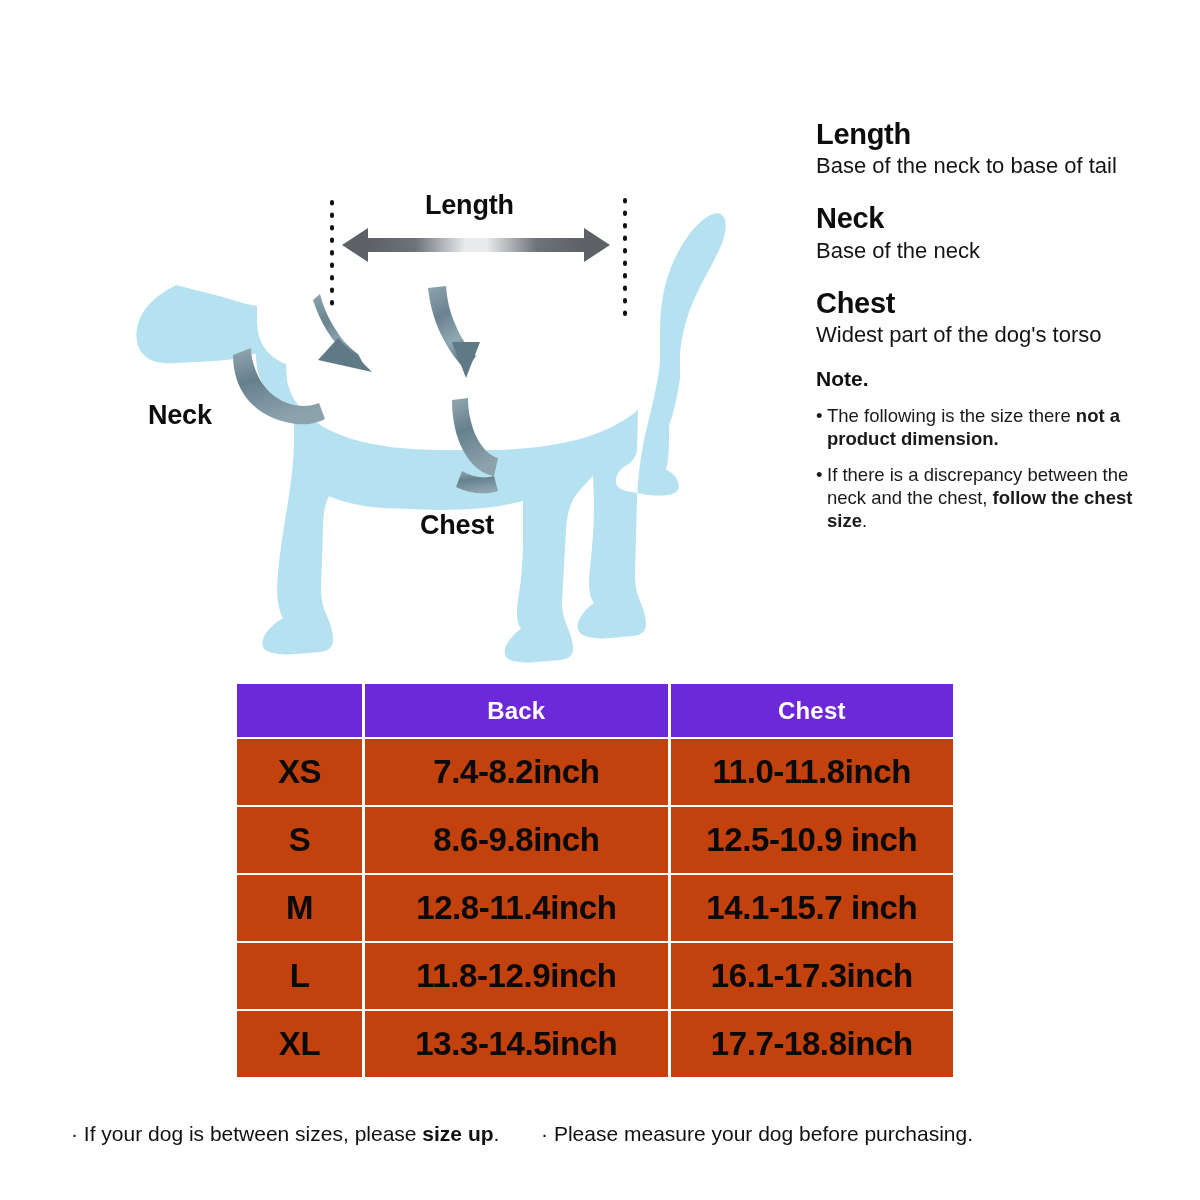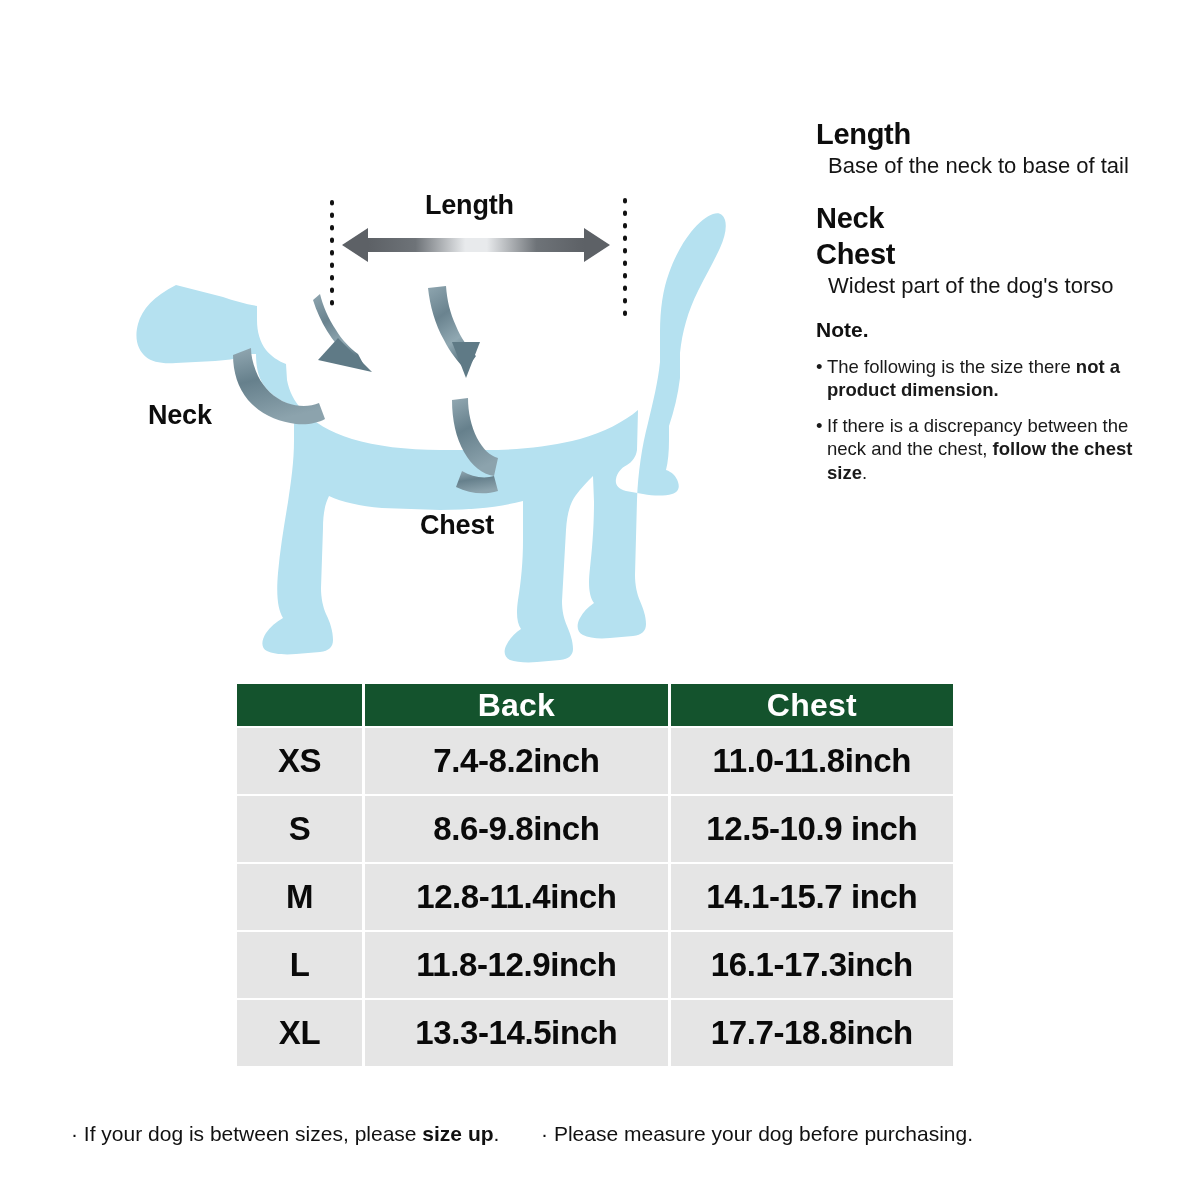--- a/index.html
+++ b/index.html
@@ -68,21 +68,21 @@
     color: #0d0d0d;
     line-height: 1.12;
     margin: 0 0 3px 0;
     letter-spacing: -0.3px;
   }
   .info-desc {
     font-size: 22px;
     font-weight: normal;
     color: #141414;
     line-height: 1.22;
-    margin: 0 0 22px 12px;
+    margin: 0 0 22px 0;
   }
   .info-desc.last {
     margin-bottom: 18px;
   }
 
   #note-block {
     margin-top: 6px;
   }
   #note-title {
     font-size: 21px;
@@ -113,31 +113,31 @@
     width: 722px;
     border-collapse: separate;
     border-spacing: 3px 2px;
   }
   #size-table th,
   #size-table td {
     padding: 0;
     margin: 0;
   }
   #size-table thead th {
-    background: #14532d;
-    height: 42px;
+    background: #6d28d9;
+    height: 53px;
     color: #ffffff;
-    font-size: 32px;
+    font-size: 24px;
     font-weight: bold;
     text-align: center;
     vertical-align: middle;
     letter-spacing: 0.2px;
   }
   #size-table tbody td {
-    background: #e5e5e5;
+    background: #c2410c;
     height: 66px;
     font-size: 33px;
     font-weight: bold;
     text-align: center;
     vertical-align: middle;
     color: #0a0a0a;
     letter-spacing: -0.4px;
   }
   .col-size { width: 124px; }
   .col-back { width: 300px; }
@@ -331,20 +331,21 @@
   <div class="diagram-label" id="label-neck">Neck</div>
   <div class="diagram-label" id="label-chest">Chest</div>
 </div>
 
 <div id="info-column">
 
   <div class="info-term">Length</div>
   <div class="info-desc">Base of the neck to base of tail</div>
 
   <div class="info-term">Neck</div>
+  <div class="info-desc">Base of the neck</div>
 
   <div class="info-term">Chest</div>
   <div class="info-desc last">Widest part of the dog's torso</div>
 
   <div id="note-block">
     <div id="note-title">Note.</div>
 
     <div class="note-item">
       <span class="dot">•</span><span>The following is the size there </span><b>not a product dimension.</b><span></span>
     </div>

